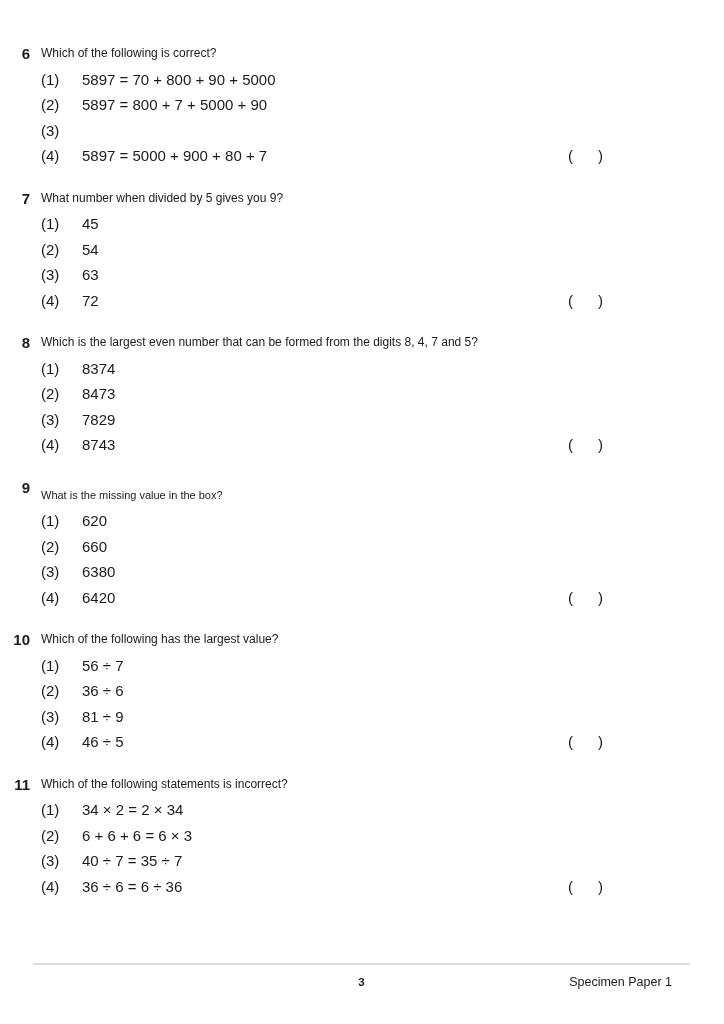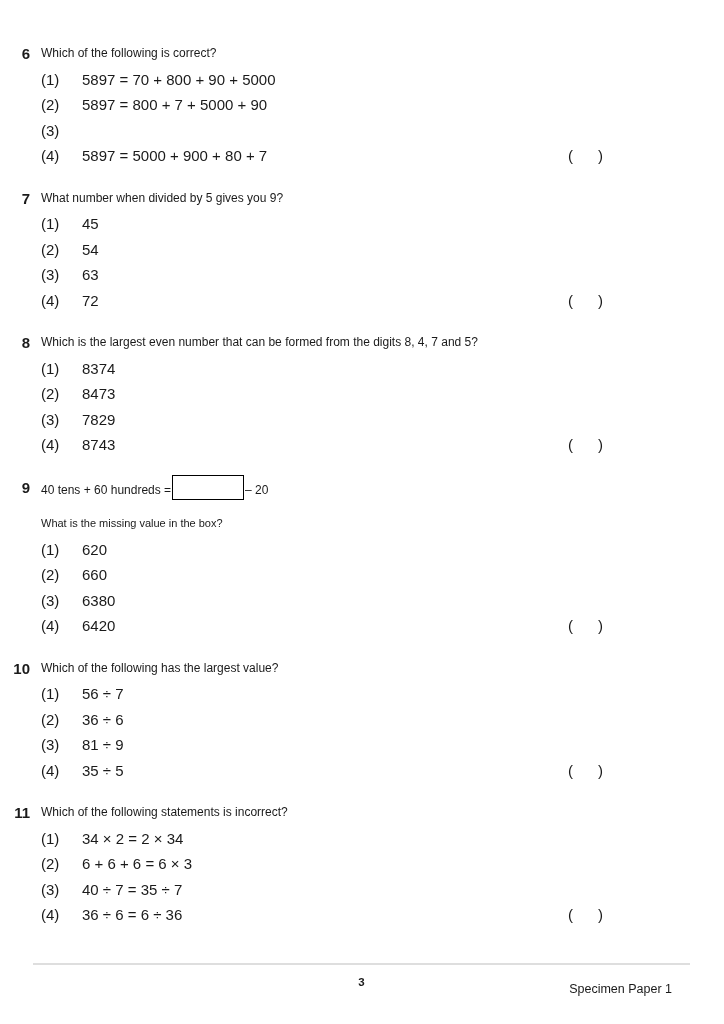--- a/index.html
+++ b/index.html
@@ -143,21 +143,21 @@
     text-align: center;
     font-size: 11.5px;
     font-weight: bold;
     line-height: 16px;
     letter-spacing: 0.2px;
   }
 
   .footer-label {
     position: absolute;
     right: 18px;
-    top: 7px;
+    top: 0;
     font-size: 12.5px;
     line-height: 16px;
     white-space: nowrap;
   }
 </style>
 </head>
 <body>
 
 <div class="page">
 
@@ -239,21 +239,20 @@
             <span class="opt-label">(4)</span>
             <span class="opt-text">8743</span>
             <span class="answer-bracket">(      )</span>
           </div>
         </div>
       </div>
       <div class="question">
         <div class="q-head">
           <div class="q-num">9</div>
           <div class="q-stem-wrap">
-            <div class="q-stem"><span>40 tens + 60 hundreds =</span><span class="answer-box"></span><span>– 20</span></div>
             <div class="q-stem-extra">What is the missing value in the box?</div>
           </div>
         </div>
         <div class="options">
           <div class="option">
             <span class="opt-label">(1)</span>
             <span class="opt-text">620</span>
           </div>
           <div class="option">
             <span class="opt-label">(2)</span>
@@ -285,21 +284,21 @@
           <div class="option">
             <span class="opt-label">(2)</span>
             <span class="opt-text">36 ÷ 6</span>
           </div>
           <div class="option">
             <span class="opt-label">(3)</span>
             <span class="opt-text">81 ÷ 9</span>
           </div>
           <div class="option">
             <span class="opt-label">(4)</span>
-            <span class="opt-text">35 ÷ 5</span>
+            <span class="opt-text">46 ÷ 5</span>
             <span class="answer-bracket">(      )</span>
           </div>
         </div>
       </div>
       <div class="question">
         <div class="q-head">
           <div class="q-num">11</div>
           <div class="q-stem-wrap">
             <div class="q-stem">Which of the following statements is incorrect?</div>
           </div>

